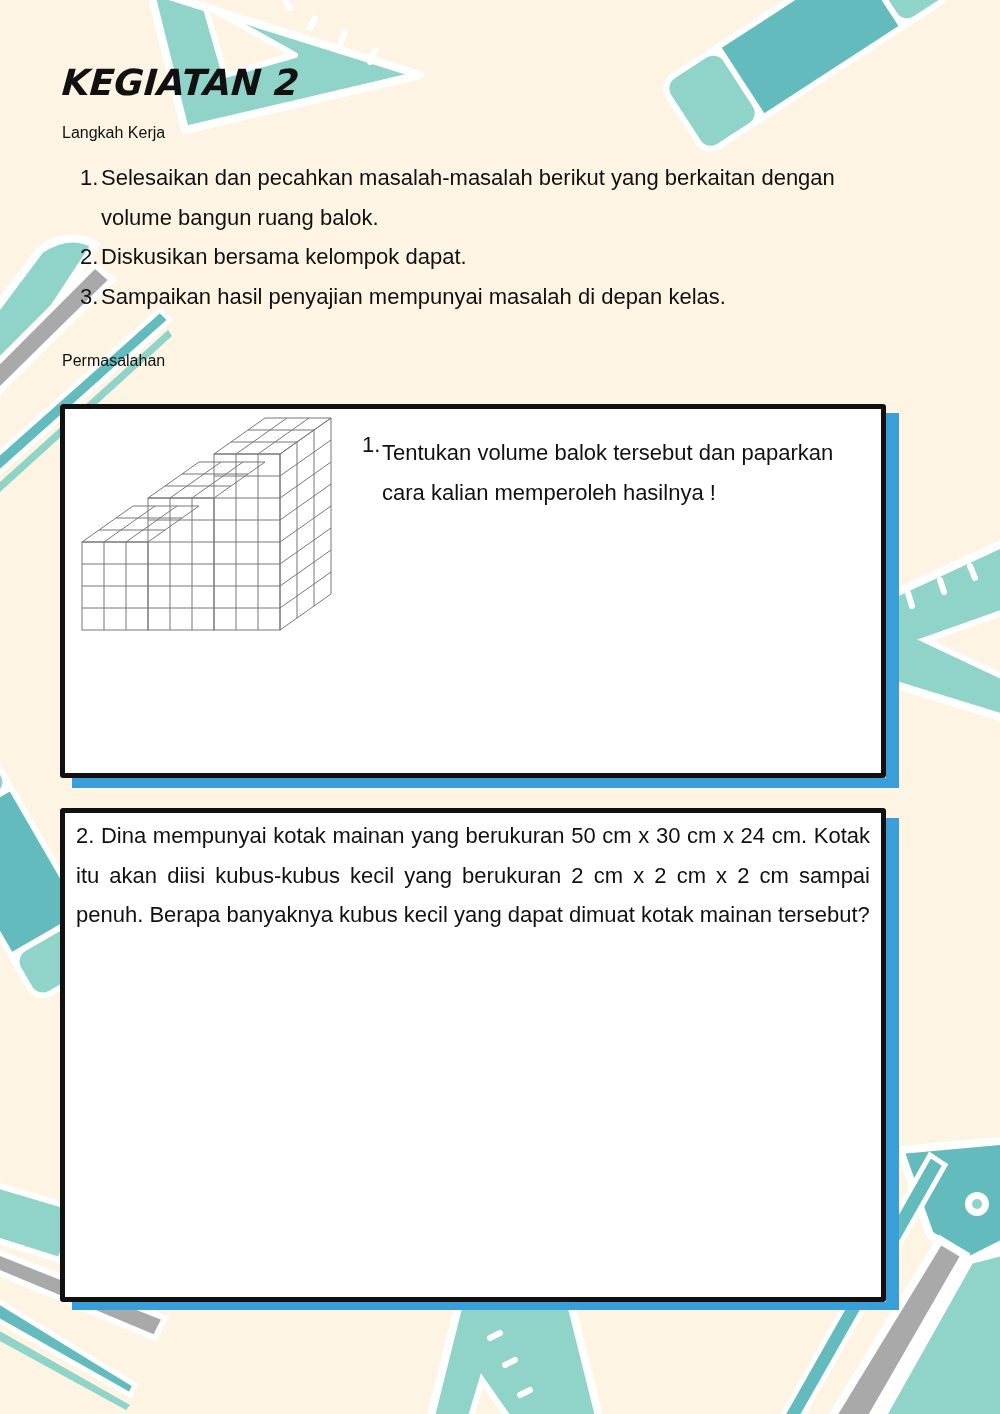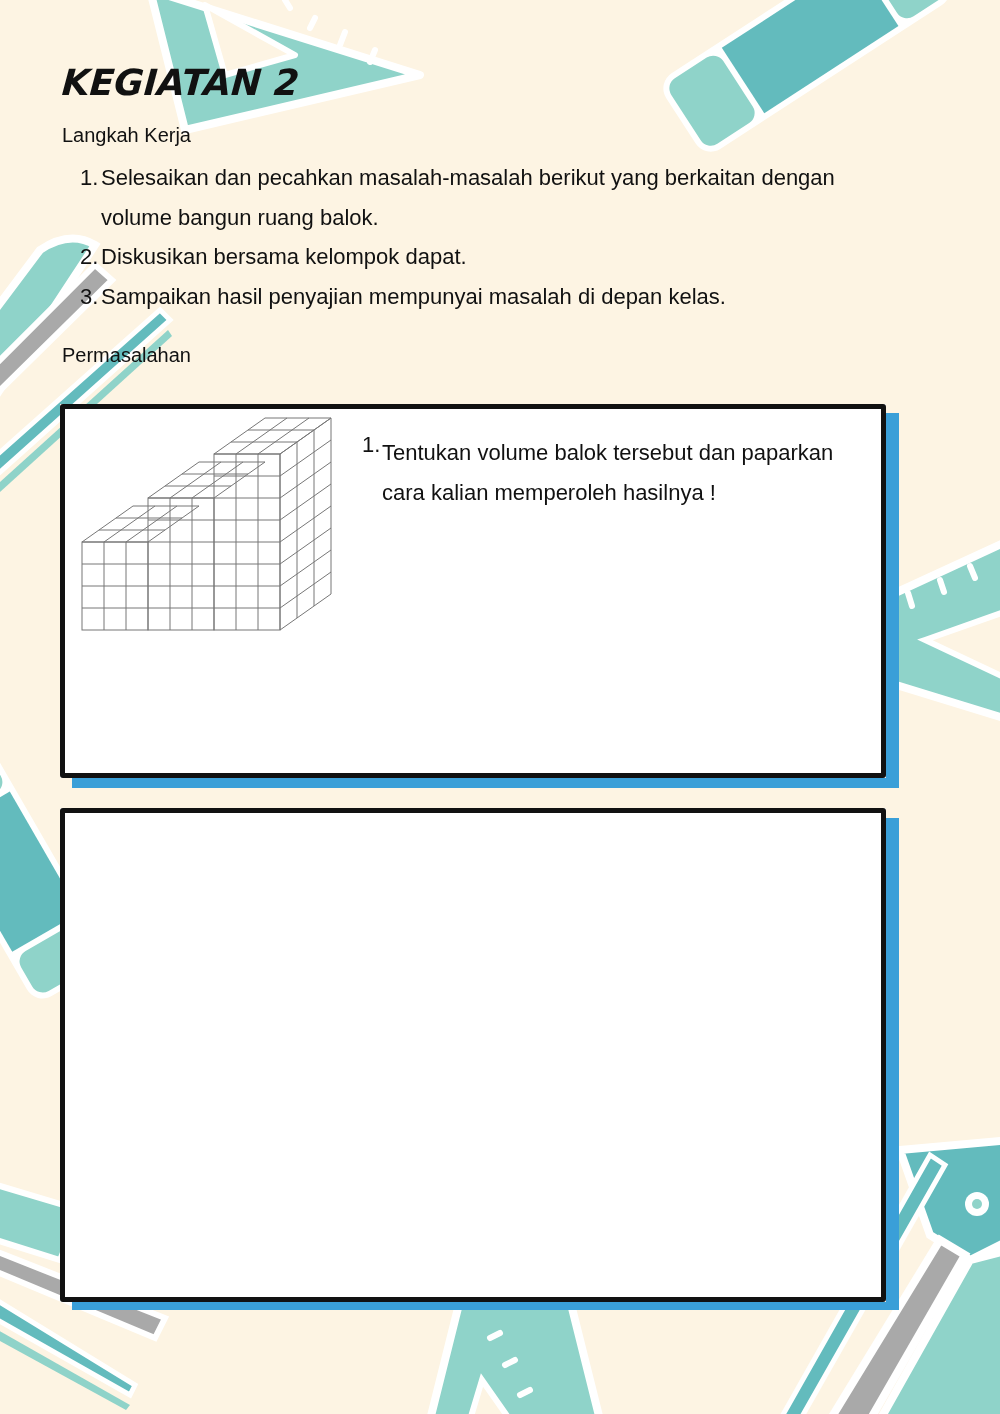--- a/index.html
+++ b/index.html
@@ -11,21 +11,21 @@
   }
   .deco { position:absolute; left:0; top:0; width:1000px; height:1414px; z-index:0; }
   .content { position:absolute; left:0; top:0; width:1000px; height:1414px; z-index:1; }
 
   .title {
     position:absolute; left:62px; top:62px;
     font-family:"DejaVu Sans", sans-serif; font-weight:bold;
     font-size:36px; letter-spacing:0px; font-style:italic;
     transform:skewX(-4deg);
   }
-  .section-label { position:absolute; left:62px; font-size:20px; }
+  .section-label { position:absolute; left:62px; font-size:16px; }
   .steps { position:absolute; left:80px; top:158px; width:830px; font-size:22px; line-height:39.5px; }
   .step { display:flex; }
   .step-num { width:21px; flex:none; }
   .step-text { flex:1; }
 
   .box { position:absolute; background:#fff; }
   .box-shadow { position:absolute; background:#3a9fd8; }
   .box-border { position:absolute; border:5px solid #111; box-sizing:border-box; border-radius:3px; }
 
   .q1-text { position:absolute; left:362px; top:425px; width:480px; font-size:22px; line-height:39.5px; }
@@ -116,21 +116,21 @@
     <div class="step">
       <span class="step-num">2.</span>
       <span class="step-text">Diskusikan bersama kelompok dapat.</span>
     </div>
     <div class="step">
       <span class="step-num">3.</span>
       <span class="step-text">Sampaikan hasil penyajian mempunyai masalah di depan kelas.</span>
     </div>
   </div>
 
-  <div class="section-label" style="top:344px;">Permasalahan</div>
+  <div class="section-label" style="top:352px;">Permasalahan</div>
 
   <div class="box-shadow" style="left:72px; top:413px; width:827px; height:375px;"></div>
   <div class="box" style="left:60px; top:404px; width:826px; height:374px;"></div>
   <div class="box-border" style="left:60px; top:404px; width:826px; height:374px;"></div>
 
   <svg class="cube-fig" width="260" height="220" viewBox="0 0 260 220" xmlns="http://www.w3.org/2000/svg">
     <g stroke="#777" stroke-width="1" fill="none">
 
       <rect x="2" y="126" width="66" height="88"></rect>
       <line x1="24" y1="126" x2="24" y2="214"></line>
@@ -192,13 +192,14 @@
 
   <div class="q1-text">
     <span class="q1-num">1.</span>
     <div class="q1-body">Tentukan volume balok tersebut dan paparkan cara kalian memperoleh hasilnya !</div>
   </div>
 
   <div class="box-shadow" style="left:72px; top:818px; width:827px; height:492px;"></div>
   <div class="box" style="left:60px; top:808px; width:826px; height:494px;"></div>
   <div class="box-border" style="left:60px; top:808px; width:826px; height:494px;"></div>
 
+  <div class="q2-text">2. Dina mempunyai kotak mainan yang berukuran 50 cm x 30 cm x 24 cm. Kotak itu akan diisi kubus-kubus kecil yang berukuran 2 cm x 2 cm x 2 cm sampai penuh. Berapa banyaknya kubus kecil yang dapat dimuat kotak mainan tersebut?</div>
 </div>
 
 </body></html>

